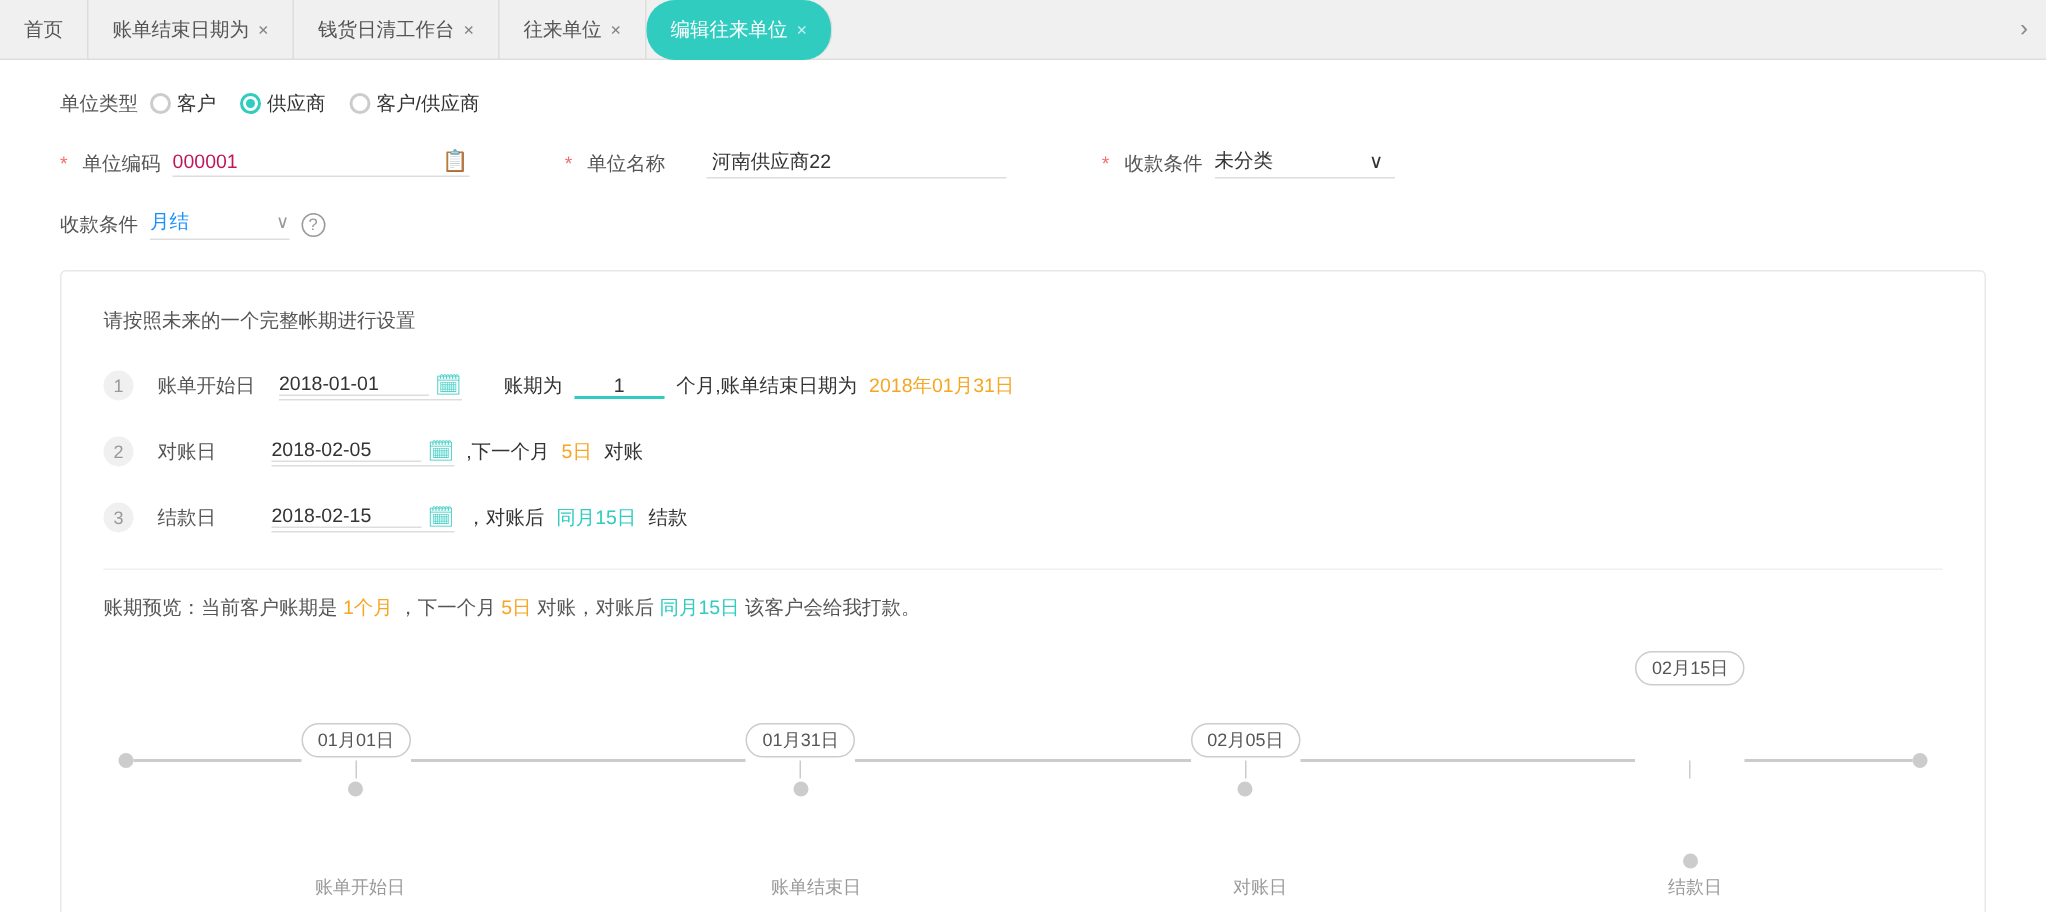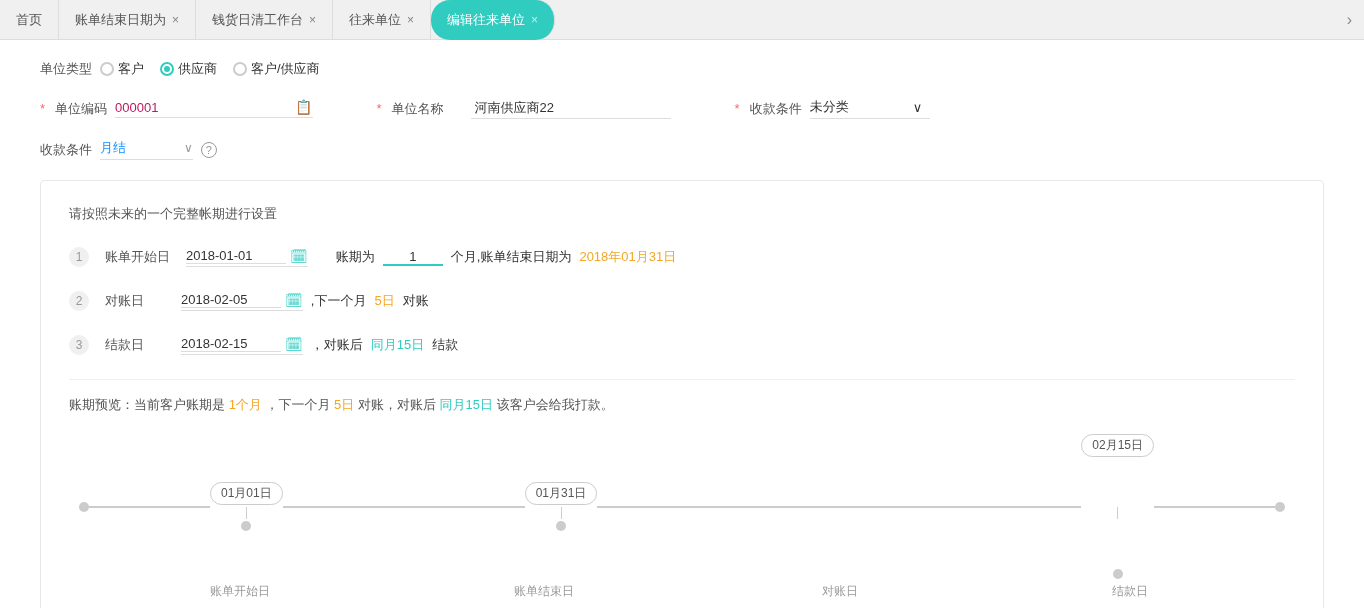--- a/index.html
+++ b/index.html
@@ -406,20 +406,25 @@
         <div style="flex:2;height:2px;background:#ccc;"></div>
 
         <div style="display:flex;flex-direction:column;align-items:center;flex-shrink:0;">
           <div style="border:1px solid #ccc;border-radius:12px;padding:2px 10px;font-size:12px;color:#555;white-space:nowrap;background:#fff;">01月31日</div>
           <div style="width:1px;height:12px;background:#ccc;margin:2px 0;"></div>
           <div style="width:10px;height:10px;border-radius:50%;background:#ccc;"></div>
         </div>
 
         <div style="flex:2;height:2px;background:#ccc;"></div>
 
+        <div style="display:flex;flex-direction:column;align-items:center;flex-shrink:0;">
+          <div style="border:1px solid #ccc;border-radius:12px;padding:2px 10px;font-size:12px;color:#555;white-space:nowrap;background:#fff;">02月05日</div>
+          <div style="width:1px;height:12px;background:#ccc;margin:2px 0;"></div>
+          <div style="width:10px;height:10px;border-radius:50%;background:#ccc;"></div>
+        </div>
 
         <div style="flex:2;height:2px;background:#ccc;"></div>
 
         <div style="display:flex;flex-direction:column;align-items:center;flex-shrink:0;gap:48px;">
           <div style="border:1px solid #ccc;border-radius:12px;padding:2px 10px;font-size:12px;color:#555;white-space:nowrap;background:#fff;">02月15日</div>
           <div style="width:1px;height:12px;background:#ccc;margin:2px 0;"></div>
           <div style="width:10px;height:10px;border-radius:50%;background:#ccc;"></div>
         </div>
 
         <div style="flex:1;height:2px;background:#ccc;"></div>

